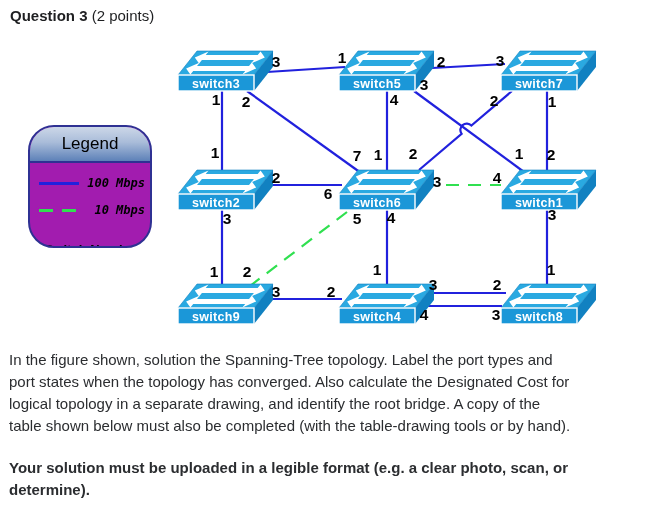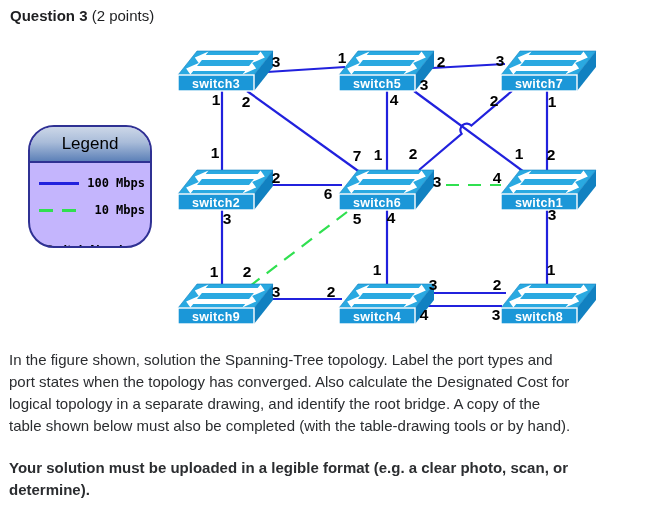--- a/index.html
+++ b/index.html
@@ -5,26 +5,26 @@
   html,body{margin:0;padding:0;background:#fff;}
   .page{position:relative;width:656px;height:531px;background:#fff;
         font-family:"Liberation Sans",sans-serif;overflow:hidden;border-radius:28px;}
   .title{position:absolute;left:10px;top:7px;font-size:15px;color:#1e1f21;}
   .title .tb{font-weight:bold;}
   svg.topo{position:absolute;left:0;top:0;}
   svg.topo text{font-family:"Liberation Sans",sans-serif;}
 
   .legend{position:absolute;left:28px;top:125px;width:124px;height:123px;
           box-sizing:border-box;border:2.5px solid #2f3193;border-radius:26px;
-          background:#c4b5fd;overflow:hidden;}
+          background:#a21caf;overflow:hidden;}
   .legend-header{height:34px;display:flex;align-items:center;justify-content:center;
           background:linear-gradient(180deg,#ccd7e8 0%,#a9bcd9 45%,#5d81b8 100%);
           border-bottom:2px solid #2f3193;font-size:17px;color:#000;}
   .legend-body{padding:5px 5px 0 9px;}
-  .legend-row{display:flex;align-items:center;height:24px;margin-top:3px;}
+  .legend-row{display:flex;align-items:center;height:24px;margin-top:3px;font-style:italic;}
   .sample{width:40px;height:3px;margin-right:8px;flex:none;}
   .sample.solid{background:#2121dd;}
   .sample.dashed{background:repeating-linear-gradient(90deg,#30e050 0,#30e050 14px,transparent 14px,transparent 23px);}
   .legend-label{font-family:"DejaVu Sans Mono",monospace;font-weight:bold;font-size:12px;
           width:62px;text-align:right;color:#000;white-space:nowrap;}
   .legend-note{text-align:center;font-weight:bold;font-size:13px;line-height:15px;
           margin-top:20px;color:#000;}
 
   .qtext{position:absolute;left:9px;top:349px;font-size:15px;line-height:22px;
          color:#2b2d30;white-space:nowrap;}

